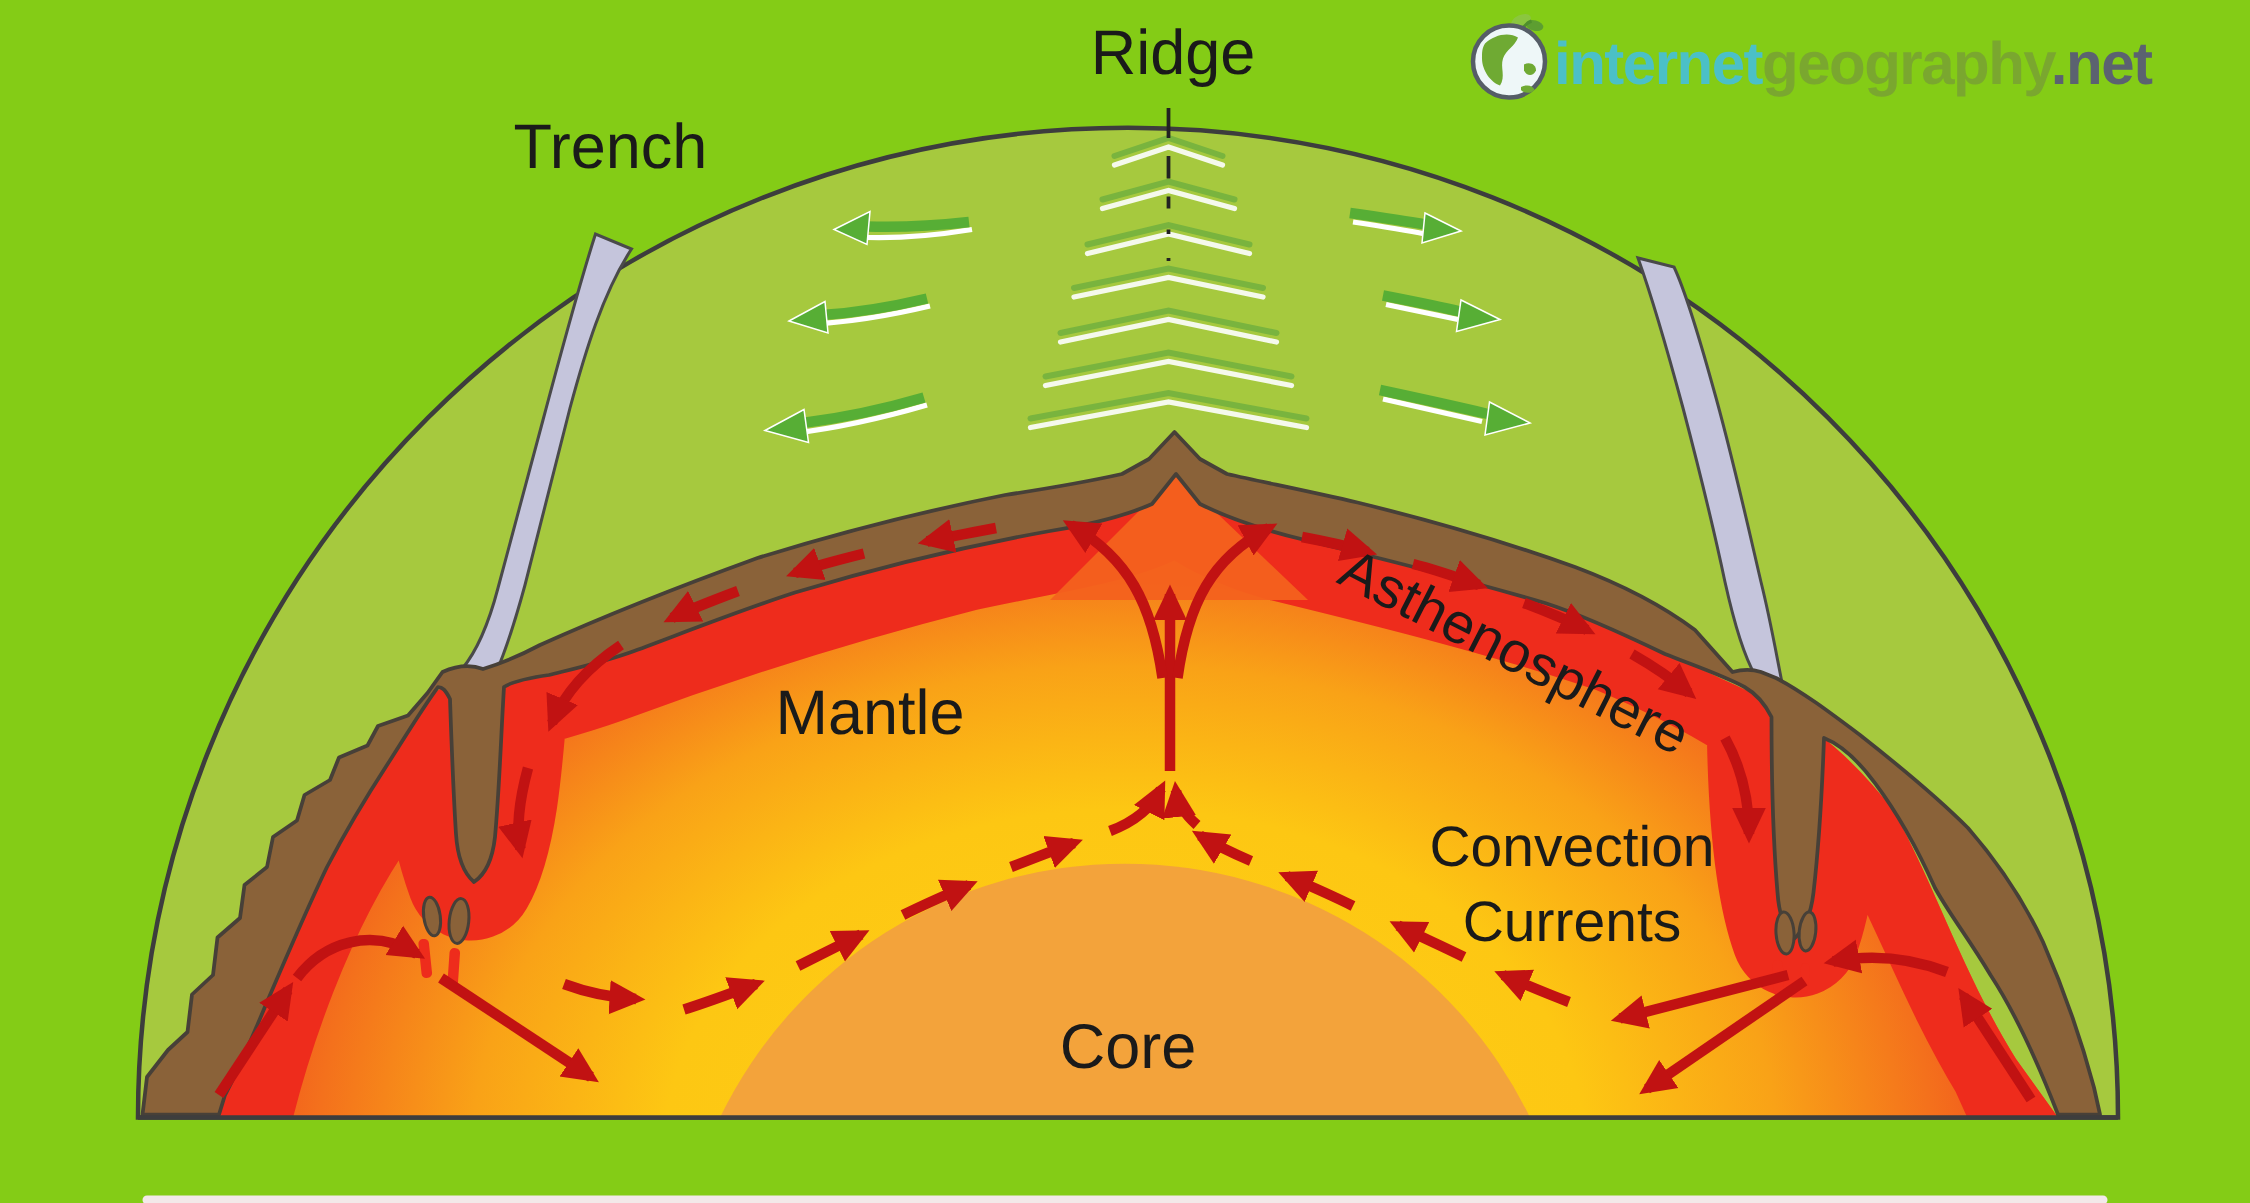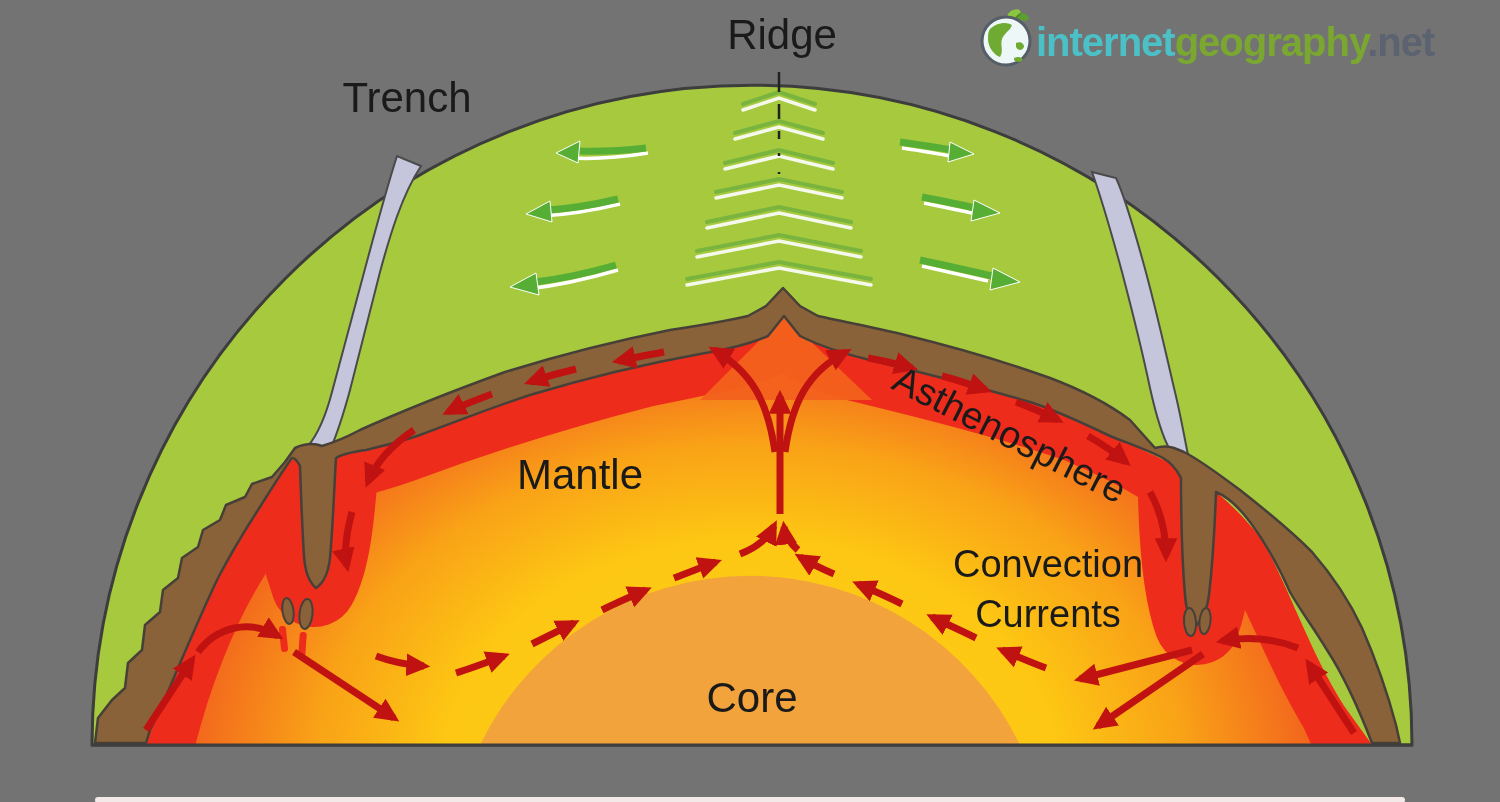--- a/index.html
+++ b/index.html
@@ -1,16 +1,16 @@
 <!DOCTYPE html>
 <html><head>
 <meta charset="utf-8">
 <style>
   html,body{margin:0;padding:0;background:#ffffff;}
-  .stage{position:relative;width:1500px;height:802px;background:#737373;overflow:hidden;
+  .stage{position:relative;width:1500px;height:802px;background:#84cc16;overflow:hidden;
          font-family:"Liberation Sans", sans-serif;}
   svg text{font-family:"Liberation Sans", sans-serif;}
   .lbl{fill:#1a1a1a;}
 </style>
 </head>
 <body>
 
 <div class="stage">
 <svg width="1500" height="802" viewBox="0 0 1500 802">
   <defs>

